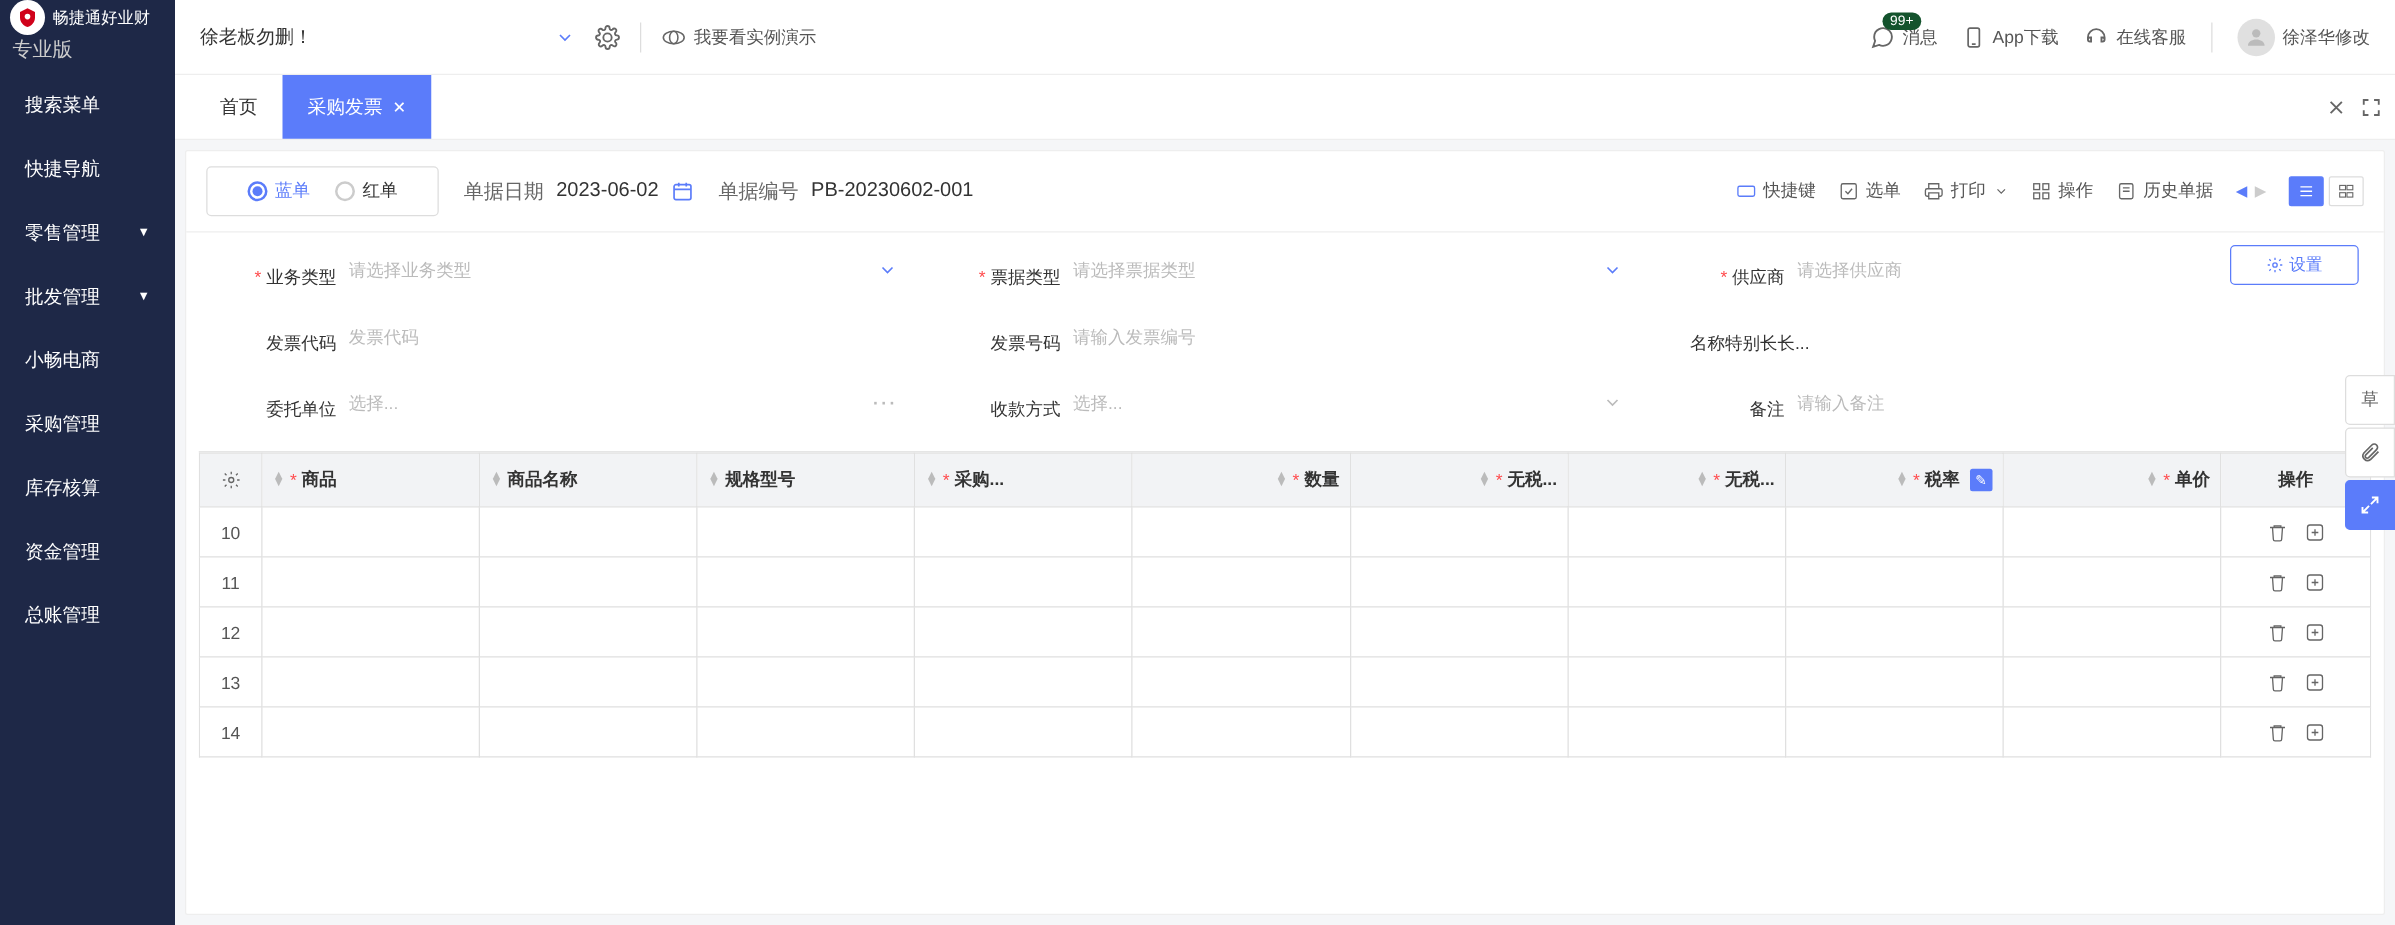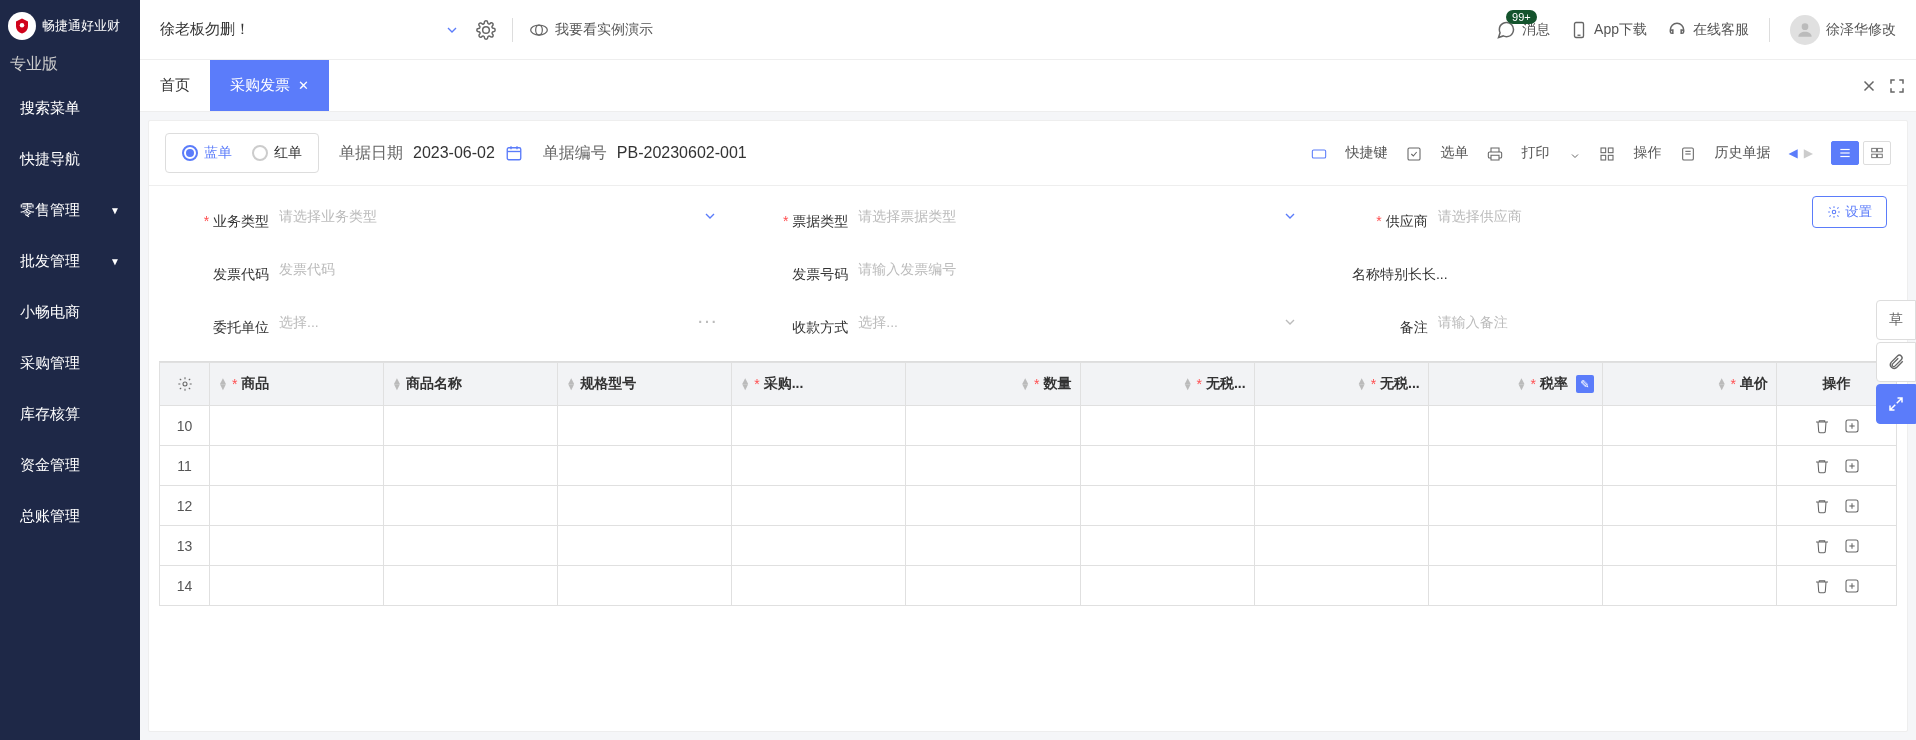--- a/index.html
+++ b/index.html
@@ -1,21 +1,21 @@
 <!DOCTYPE html>
 <html><head>
 <meta charset="utf-8">
 <style>
 * { margin: 0; padding: 0; box-sizing: border-box; }
 body { font-family: "Microsoft YaHei", -apple-system, sans-serif; font-size: 14px; color: #333; background: #fff; overflow: hidden; }
 .app { display: flex; height: 740px; width: 1916px; }
 
 
 .sidebar { width: 140px; background: #1e2847; color: #fff; flex-shrink: 0; }
-.logo-wrap { padding: 12px 8px; display: flex; align-items: center; gap: 6px; }
+.logo-wrap { padding: 0 8px; display: flex; align-items: center; gap: 6px; }
 .logo-icon { width: 28px; height: 28px; border-radius: 50%; background: #fff; display: flex; align-items: center; justify-content: center; color: #d0021b; font-weight: bold; }
 .logo-text { font-size: 13px; font-weight: 500; }
 .edition { font-size: 16px; padding: 2px 10px 8px; color: #ccc; }
 .nav-item { padding: 16px 20px; font-size: 15px; cursor: pointer; display: flex; align-items: center; justify-content: space-between; }
 .caret { font-size: 10px; }
 
 
 .main { flex: 1; display: flex; flex-direction: column; position: relative; border-radius: 12px; }
 
 
@@ -25,57 +25,57 @@
 .org-name { font-size: 15px; }
 .icon-btn { cursor: pointer; color: #666; display: inline-flex; align-items: center; }
 .divider-v { width: 1px; height: 24px; background: #ddd; }
 .demo-link { display: flex; align-items: center; gap: 6px; color: #555; cursor: pointer; }
 .header-right { display: flex; align-items: center; gap: 20px; }
 .hitem { display: flex; align-items: center; gap: 6px; color: #555; cursor: pointer; position: relative; }
 .badge { position: absolute; top: -10px; left: 10px; background: #14532d; color: #fff; border-radius: 10px; padding: 1px 6px; font-size: 11px; font-weight: normal; }
 .avatar { width: 30px; height: 30px; border-radius: 50%; background: #e0e0e0; display: flex; align-items: center; justify-content: center; color: #999; }
 
 
-.tabs { display: flex; align-items: center; border-bottom: 1px solid #eee; height: 52px; padding-left: 0; position: relative; }
+.tabs { display: flex; align-items: center; border-bottom: 1px solid #eee; height: 52px; padding-left: 16px; position: relative; }
 .tab { padding: 0 20px; height: 100%; display: flex; align-items: center; cursor: pointer; font-size: 15px; gap: 8px; }
 .tab.active { background: #5b7cfa; color: #fff; }
 .tab-close { font-size: 13px; }
 .tabs-right { position: absolute; right: 10px; display: flex; gap: 10px; }
 
 
 .content { flex: 1; padding: 0; display: flex; flex-direction: column; background: #f5f6f8; }
 .form-card { background: #fff; margin: 8px; border: 1px solid #eee; border-radius: 2px; flex: 1; display: flex; flex-direction: column; }
 .form-top { display: flex; align-items: center; padding: 12px 16px; border-bottom: 1px solid #eee; gap: 20px; }
-.radio-group { display: flex; align-items: center; gap: 20px; border: 1px solid #ddd; border-radius: 4px; padding: 10px 16px; }
+.radio-group { display: flex; align-items: center; gap: 20px; border: 1px solid #ddd; border-radius: 4px; padding: 10px 32px; }
 .radio { display: flex; align-items: center; gap: 6px; cursor: pointer; }
 .radio-circle { width: 16px; height: 16px; border: 2px solid #ccc; border-radius: 50%; display: flex; align-items: center; justify-content: center; }
 .radio.checked .radio-circle { border-color: #5b7cfa; }
 .radio.checked .radio-circle::after { content: ''; width: 8px; height: 8px; background: #5b7cfa; border-radius: 50%; }
 .radio.checked span { color: #5b7cfa; }
 .field-inline { display: flex; align-items: center; gap: 10px; }
 .field-label-sm { color: #666; font-size: 16px; }
 .field-value { font-size: 16px; font-weight: 500; }
 .top-actions { margin-left: auto; display: flex; align-items: center; gap: 18px; color: #555; }
-.top-action { display: flex; align-items: flex-end; gap: 19px; cursor: pointer; }
+.top-action { display: flex; align-items: center; gap: 6px; cursor: pointer; }
 .view-toggle { display: flex; gap: 4px; }
 .vt-btn { width: 28px; height: 24px; border: 1px solid #ddd; display: flex; align-items: center; justify-content: center; cursor: pointer; border-radius: 2px; }
 .vt-btn.active { background: #5b7cfa; color: #fff; border-color: #5b7cfa; }
 .arrow-nav { display: flex; gap: 6px; }
 .arrow-btn { cursor: pointer; color: #5b7cfa; font-size: 12px; }
 .arrow-btn.disabled { color: #ccc; }
 
 
 .form-fields { padding: 16px 30px; display: grid; grid-template-columns: repeat(3, 1fr); gap: 24px 40px; position: relative; }
 .field { display: flex; align-items: flex-end; gap: 10px; }
 .field-label { width: 90px; text-align: right; color: #333; font-size: 14px; }
 .req::before { content: '* '; color: #ff4d4f; }
 .field-input { flex: 1; border: none; border-bottom: 1px solid transparent; padding: 6px 0; font-size: 14px; color: #333; outline: none; display: flex; align-items: center; justify-content: space-between; }
 .field-input input { border: none; outline: none; flex: 1; font-size: 14px; background: transparent; }
 .field-input input::placeholder { color: #bbb; }
-.settings-btn { position: absolute; right: 20px; top: 10px; border: 1px solid #5b7cfa; color: #5b7cfa; padding: 6px 14px; border-radius: 4px; cursor: pointer; display: flex; align-items: center; gap: 4px; background: #fff; }
+.settings-btn { position: absolute; right: 20px; top: 10px; border: 1px solid #5b7cfa; color: #5b7cfa; padding: 6px 28px; border-radius: 4px; cursor: pointer; display: flex; align-items: center; gap: 4px; background: #fff; }
 .ellipsis-btn { color: #5b7cfa; cursor: pointer; font-weight: bold; letter-spacing: 2px; }
 
 
 .table-wrap { flex: 1; margin: 8px 10px 0; overflow: hidden; border-top: 1px solid #ddd; }
 table { width: 100%; border-collapse: collapse; table-layout: fixed; }
 th { background: #f2f3f5; border: 1px solid #e0e0e0; padding: 12px 8px; font-weight: normal; font-size: 14px; text-align: left; position: relative; }
 th .col-wrap { display: flex; align-items: center; gap: 4px; }
 th .sort-icon { color: #bbb; font-size: 10px; line-height: 0.6; display: flex; flex-direction: column; }
 td { border: 1px solid #e0e0e0; padding: 10px 8px; height: 40px; font-size: 14px; }
 .col-gear { width: 50px; text-align: center; }

